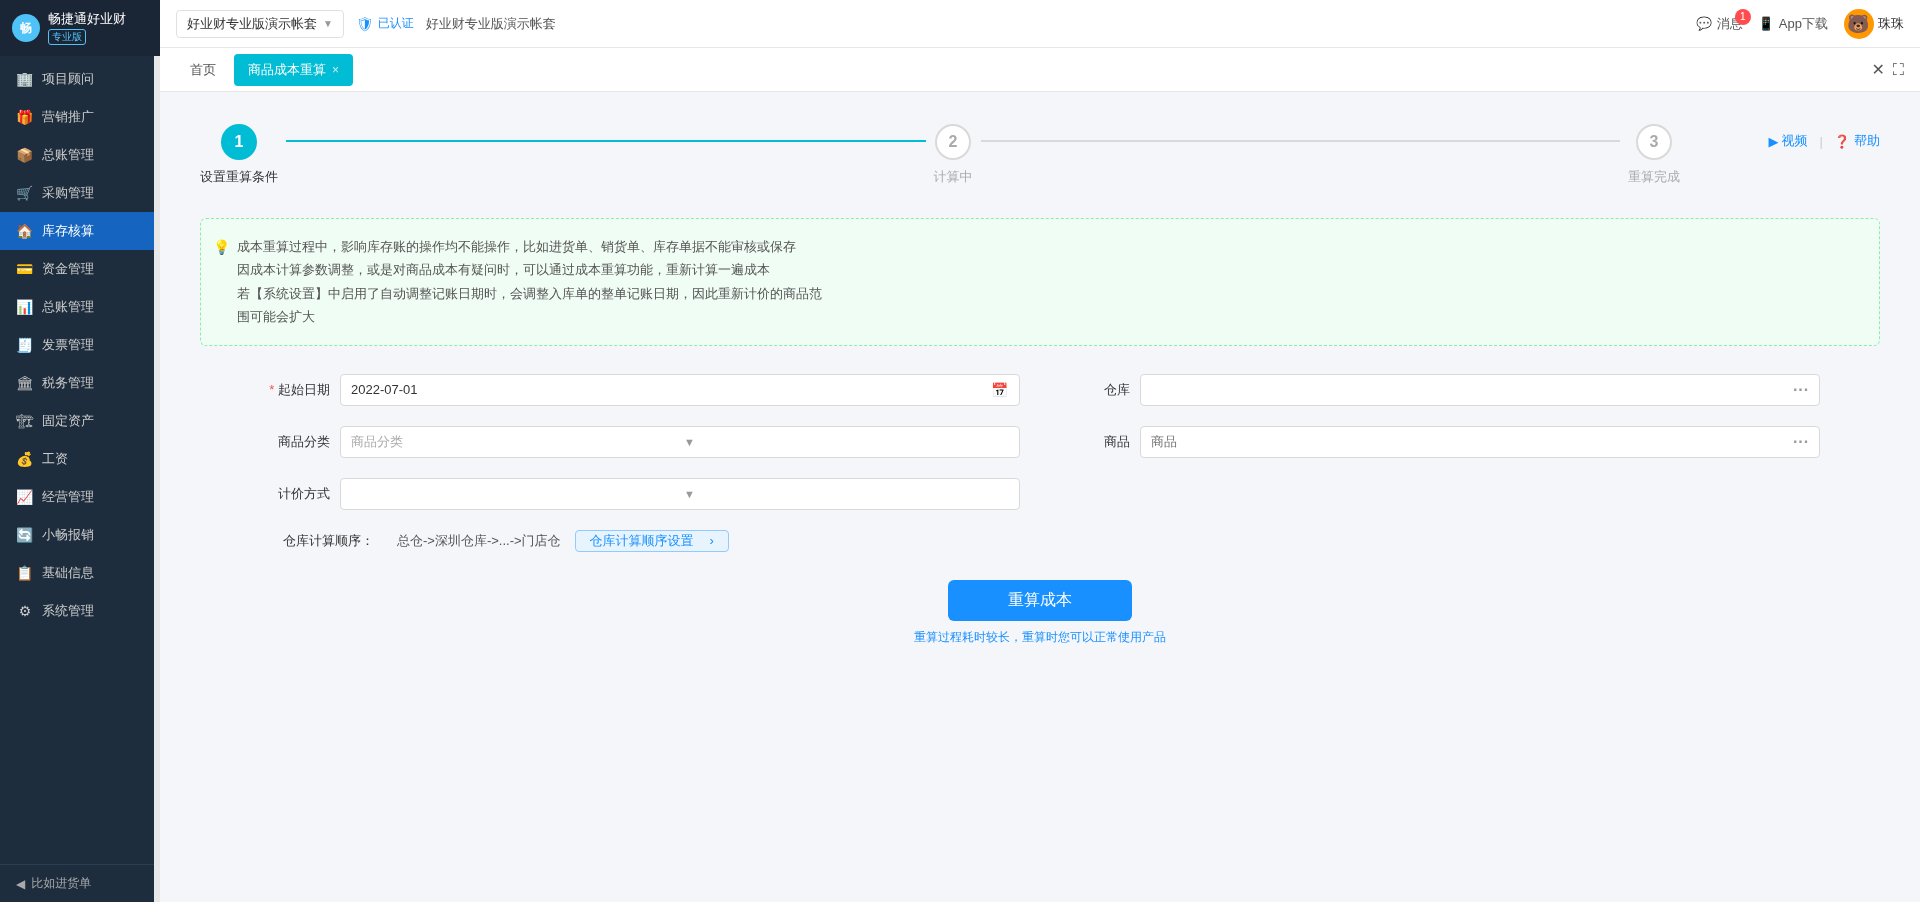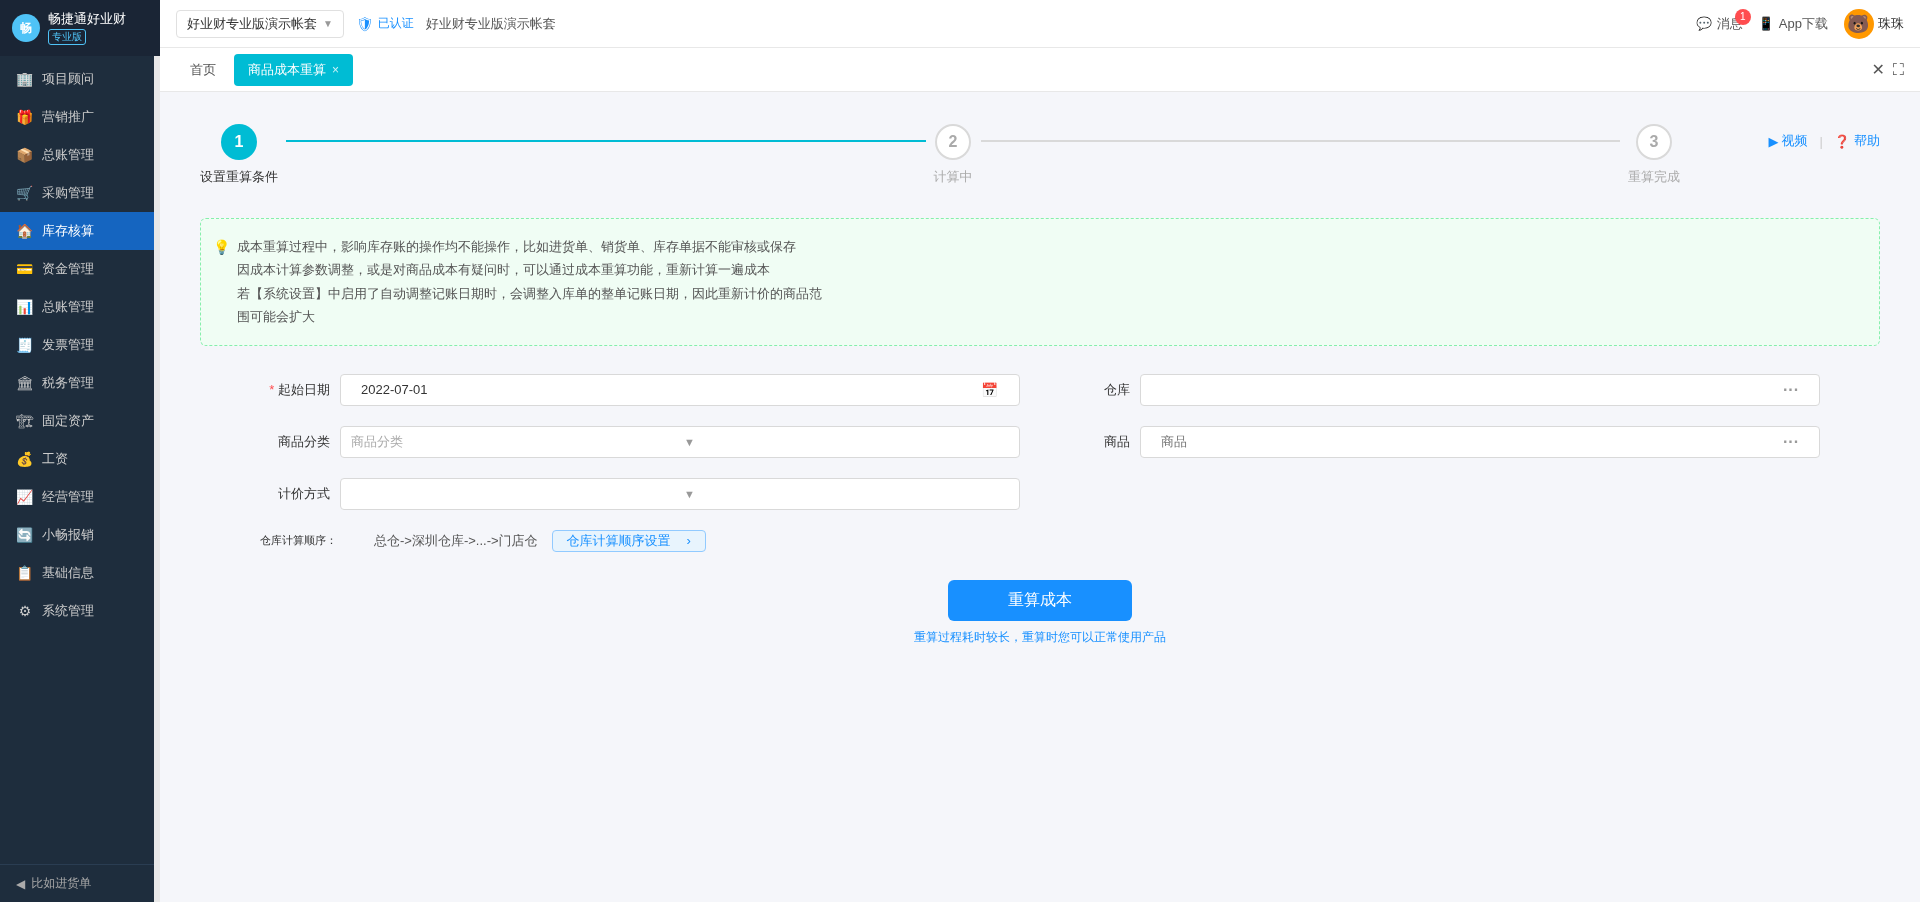--- a/index.html
+++ b/index.html
@@ -189,21 +189,21 @@
     .form-label {
       font-size: 13px; color: #333; white-space: nowrap;
       min-width: 70px; text-align: right;
     }
     .form-label.required::before {
       content: '* '; color: #ff4d4f;
     }
     .form-input-wrap {
       flex: 1; display: flex; align-items: center;
       border: 1px solid #d9d9d9; border-radius: 4px;
-      background: #fff; height: 32px; padding: 0 20px;
+      background: #fff; height: 32px; padding: 0 10px;
       gap: 8px; position: relative;
     }
     .form-input-wrap input {
       border: none; outline: none; font-size: 13px; color: #333; background: transparent; flex: 1;
     }
     .form-input-wrap .cal-icon { color: #1890ff; cursor: pointer; font-size: 14px; }
     .form-input-wrap .more-icon { color: #999; cursor: pointer; font-size: 16px; font-weight: bold; }
     .form-select-wrap {
       flex: 1; display: flex; align-items: center;
       border: 1px solid #d9d9d9; border-radius: 4px;
@@ -211,21 +211,21 @@
       gap: 8px; cursor: pointer;
     }
     .form-select-wrap span { flex: 1; font-size: 13px; color: #aaa; }
     .form-select-wrap .arrow { color: #999; font-size: 11px; }
 
     
     .warehouse-row {
       display: flex; align-items: center; gap: 14px;
       margin-bottom: 28px;
     }
-    .warehouse-label { font-size: 11px; color: #333; min-width: 100px; }
+    .warehouse-label { font-size: 13px; color: #333; min-width: 100px; margin-left: 23px; }
     .warehouse-value { font-size: 13px; color: #555; }
     .warehouse-btn {
       background: #e8f4fd; color: #1890ff;
       border: 1px solid #91caff; border-radius: 4px;
       padding: 1px 14px; cursor: pointer; font-size: 13px;
       display: flex; align-items: center; gap: 16px;
     }
 
     
     .submit-area { text-align: center; margin-top: 16px; }

